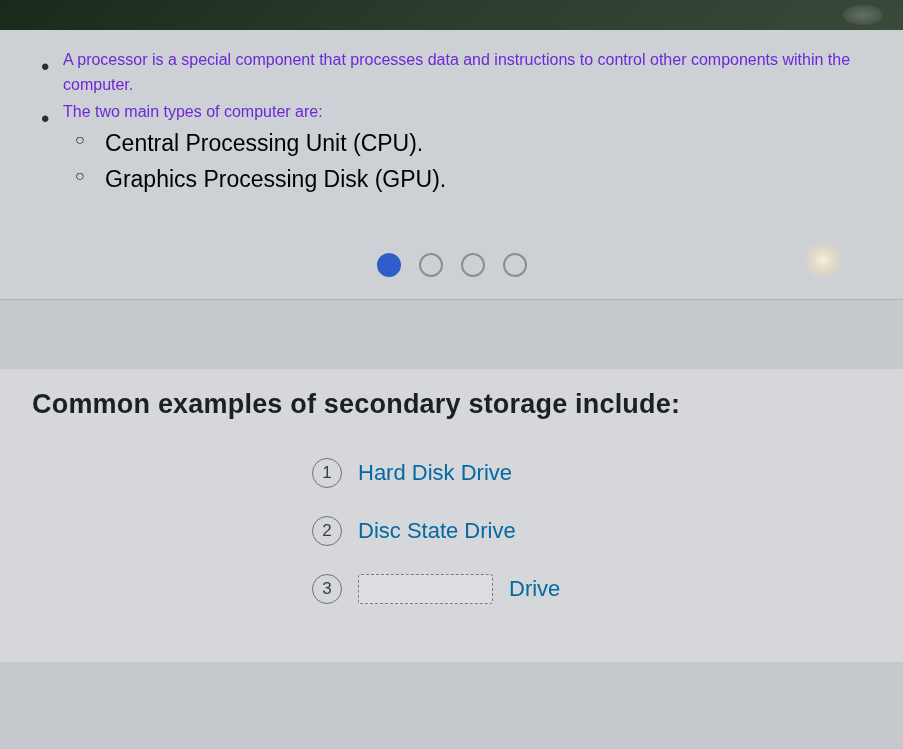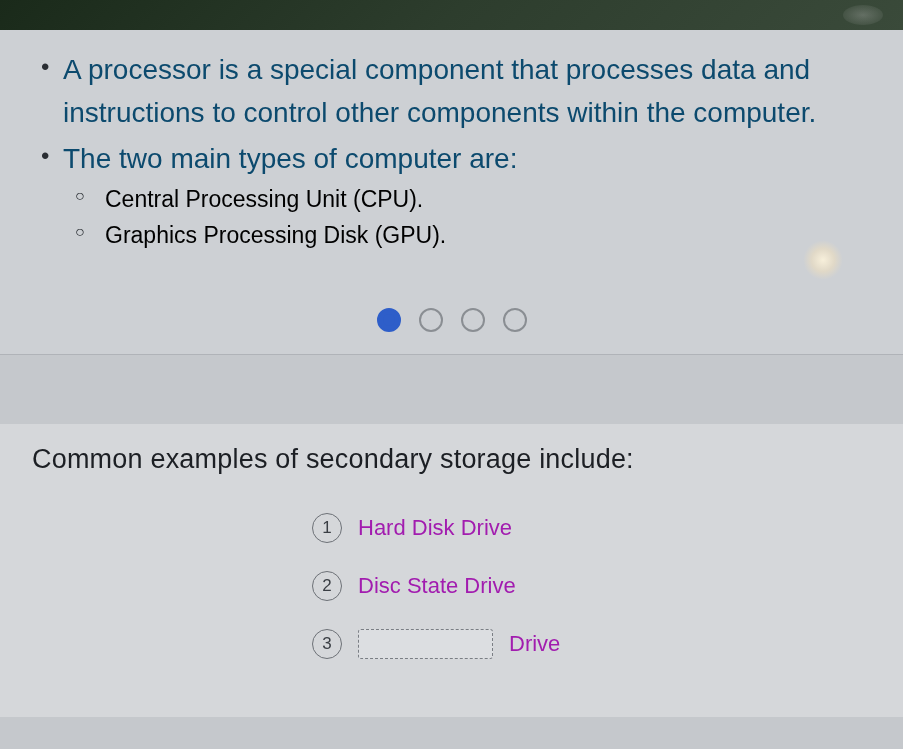--- a/index.html
+++ b/index.html
@@ -34,23 +34,23 @@
     .slide-content {
       padding: 18px 35px 25px 35px;
       background: #cdd0d4;
     }
     .bullet-list {
       list-style: none;
     }
     .bullet-item {
       position: relative;
       padding-left: 28px;
-      font-size: 28px;
+      font-size: 16px;
       line-height: 1.55;
-      color: #0c4a6e;
+      color: #6d28d9;
       margin-bottom: 2px;
     }
     .bullet-item::before {
       content: '•';
       position: absolute;
       left: 6px;
       top: 0;
       font-size: 24px;
       color: #2a2e33;
     }
@@ -105,21 +105,21 @@
       height: 70px;
       background: #c5c8cc;
       border-top: 1px solid #b0b3b8;
     }
     .question-section {
       padding: 20px 32px 30px 32px;
       background: #d5d7da;
     }
     .question-title {
       font-size: 27px;
-      font-weight: 400;
+      font-weight: 700;
       color: #1c1f24;
       margin-bottom: 38px;
       letter-spacing: 0.2px;
     }
     .answer-row {
       display: flex;
       align-items: center;
       gap: 16px;
       margin-bottom: 28px;
       padding-left: 280px;
@@ -131,21 +131,21 @@
       border: 1.5px solid #6d7177;
       display: flex;
       align-items: center;
       justify-content: center;
       font-size: 17px;
       color: #3a3e44;
       flex-shrink: 0;
     }
     .answer-text {
       font-size: 22px;
-      color: #a21caf;
+      color: #0369a1;
     }
     .blank-box {
       width: 135px;
       height: 30px;
       border: 1.5px dashed #7a7e84;
       border-radius: 3px;
       background: #dcdee1;
     }
     .light-spot {
       position: absolute;

